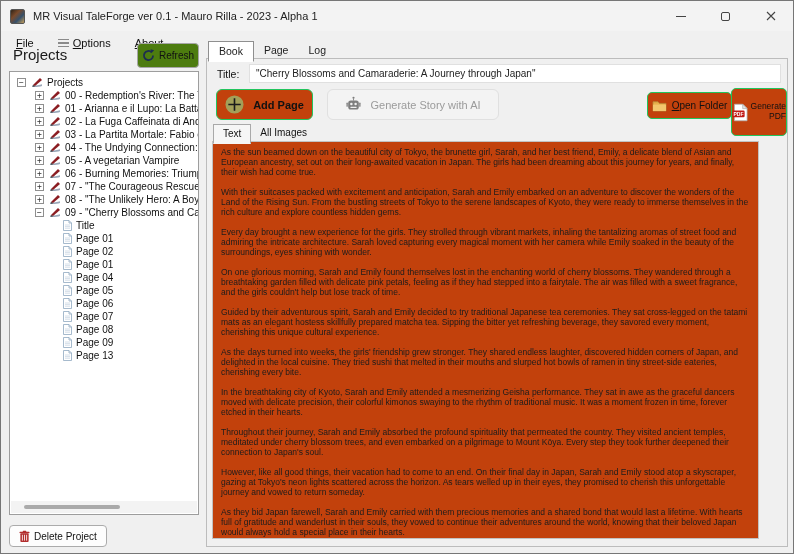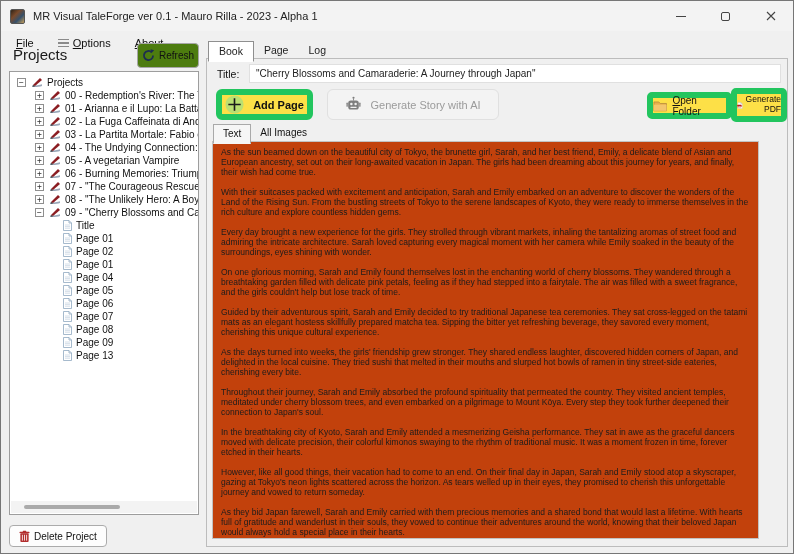--- a/index.html
+++ b/index.html
@@ -56,31 +56,31 @@
   .main-tabs { position:absolute; left:207px; top:40px; display:flex; font-size:10.5px; z-index:3; }
   .main-tab { padding:3px 10px 4px 10px; color:#222; }
   .main-tab.selected { background:#fff; border:1px solid #8f8f8f; border-bottom:1px solid #fff;
     margin-bottom:-1px; }
   .main-panel { position:absolute; left:205px; top:57px; width:582px; height:489px;
     border:1px solid #bcbcbc; background:#f0f0f0; }
   .title-label { position:absolute; left:10px; top:9px; font-size:10.5px; }
   .title-input { position:absolute; left:42px; top:5px; width:532px; height:19px;
     background:#fff; border:1px solid #e0e0e0; font-size:10px; color:#222;
     padding:0 6px; font-family:"Liberation Sans", sans-serif; }
-  .btn { background:#fde047; border:6px solid #22c55e; border-radius:6px;
+  .btn { background:#c2410c; border:1px solid #22c55e; border-radius:6px;
     display:flex; align-items:center; justify-content:center; }
   .add-page-btn { position:absolute; left:9px; top:30px; width:97px; height:31px;
     gap:9px; font-size:11px; font-weight:600; }
   .generate-story-btn { position:absolute; left:120px; top:30px; width:172px; height:31px;
     gap:8px; font-size:11px; color:#9b9b9b; background:#f3f3f3; border:1px solid #e0e0e0; }
   .open-folder-btn { position:absolute; left:440px; top:33px; width:85px; height:27px;
     gap:5px; font-size:10px; border-radius:5px; }
   .open-folder-label { display:inline-block; }
   .open-folder-label::first-letter { text-decoration:underline; }
-  .generate-pdf-btn { position:absolute; left:524px; top:29px; width:56px; height:34px;
+  .generate-pdf-btn { position:absolute; left:524px; top:29px; width:56px; height:48px;
     gap:3px; font-size:8.5px; border-radius:5px; }
   .pdf-btn-label { text-align:right; line-height:1.15; white-space:pre-line; }
   .inner-tabs { position:absolute; left:6px; top:65px; display:flex; font-size:10px; z-index:2; }
   .inner-tab { padding:3px 9px 4px 9px; }
   .inner-tab.selected { background:#f6f6f6; border:1px solid #a9a9a9; border-bottom:1px solid #f6f6f6;
     margin-bottom:-1px; }
   .story-area { position:absolute; left:5px; top:82px; width:547px; height:398px;
     background:#c2410c; border:1px solid #c2c2c2; padding:5px 8px;
     overflow:hidden; font-size:8.5px; line-height:10px; color:#1c1c1c; }
   .story-area p { margin:0 0 10px 0; }
@@ -472,23 +472,23 @@
         <p>With their suitcases packed with excitement and anticipation, Sarah and Emily embarked on an adventure to discover the wonders of the Land of the Rising Sun. From the bustling streets of Tokyo to the serene landscapes of Kyoto, they were ready to immerse themselves in the rich culture and explore countless hidden gems.</p>
 
         <p>Every day brought a new experience for the girls. They strolled through vibrant markets, inhaling the tantalizing aromas of street food and admiring the intricate architecture. Sarah loved capturing every magical moment with her camera while Emily soaked in the beauty of the surroundings, eyes shining with wonder.</p>
 
         <p>On one glorious morning, Sarah and Emily found themselves lost in the enchanting world of cherry blossoms. They wandered through a breathtaking garden filled with delicate pink petals, feeling as if they had stepped into a fairytale. The air was filled with a sweet fragrance, and the girls couldn't help but lose track of time.</p>
 
         <p>Guided by their adventurous spirit, Sarah and Emily decided to try traditional Japanese tea ceremonies. They sat cross-legged on the tatami mats as an elegant hostess skillfully prepared matcha tea. Sipping the bitter yet refreshing beverage, they savored every moment, cherishing this unique cultural experience.</p>
 
         <p>As the days turned into weeks, the girls' friendship grew stronger. They shared endless laughter, discovered hidden corners of Japan, and delighted in the local cuisine. They tried sushi that melted in their mouths and slurped hot bowls of ramen in tiny street-side eateries, cherishing every bite.</p>
 
+        <p>In the breathtaking city of Kyoto, Sarah and Emily attended a mesmerizing Geisha performance. They sat in awe as the graceful dancers moved with delicate precision, their colorful kimonos swaying to the rhythm of traditional music. It was a moment frozen in time, forever etched in their hearts.</p>
+
         <p>Throughout their journey, Sarah and Emily absorbed the profound spirituality that permeated the country. They visited ancient temples, meditated under cherry blossom trees, and even embarked on a pilgrimage to Mount Kōya. Every step they took further deepened their connection to Japan's soul.</p>
-
-        <p>In the breathtaking city of Kyoto, Sarah and Emily attended a mesmerizing Geisha performance. They sat in awe as the graceful dancers moved with delicate precision, their colorful kimonos swaying to the rhythm of traditional music. It was a moment frozen in time, forever etched in their hearts.</p>
 
         <p>However, like all good things, their vacation had to come to an end. On their final day in Japan, Sarah and Emily stood atop a skyscraper, gazing at Tokyo's neon lights scattered across the horizon. As tears welled up in their eyes, they promised to cherish this unforgettable journey and vowed to return someday.</p>
 
         <p>As they bid Japan farewell, Sarah and Emily carried with them precious memories and a shared bond that would last a lifetime. With hearts full of gratitude and wanderlust in their souls, they vowed to continue their adventures around the world, knowing that their beloved Japan would always hold a special place in their hearts.</p>
       </div>
   </div>
 
 </div>
 
 </body></html>

